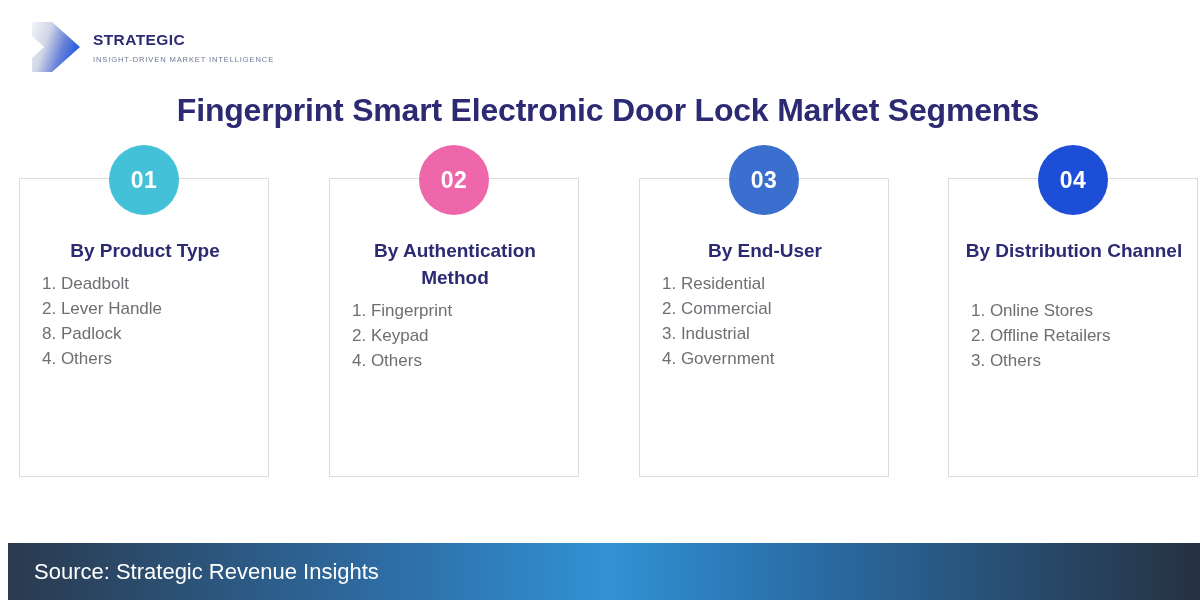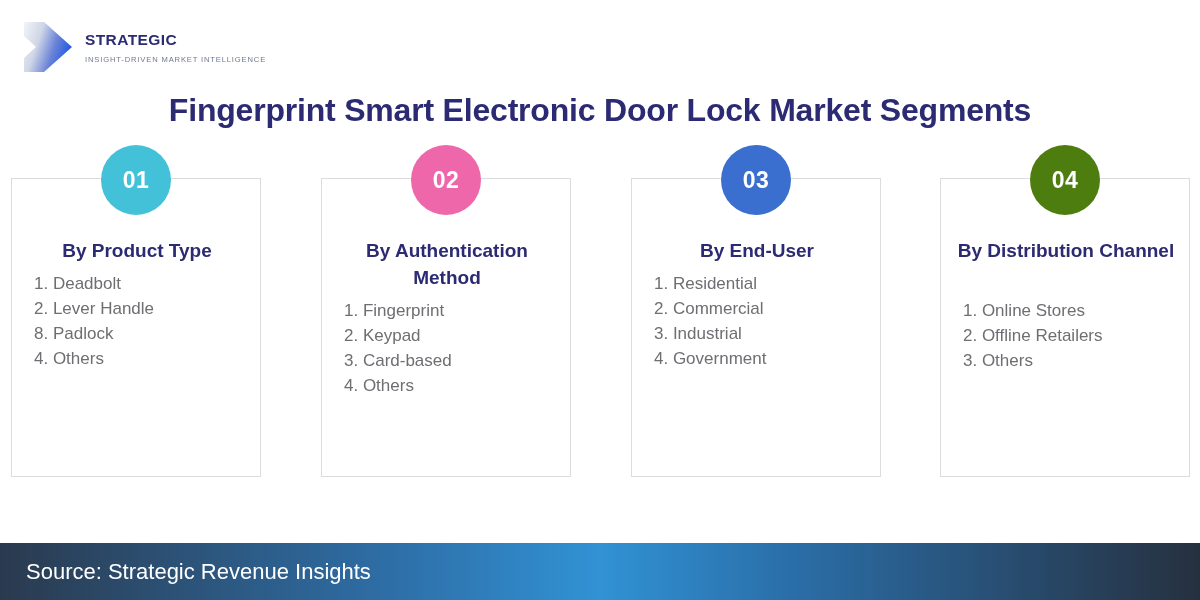--- a/index.html
+++ b/index.html
@@ -2,21 +2,21 @@
 <html><head>
 <meta charset="utf-8">
 <style>
   * { box-sizing: border-box; margin: 0; padding: 0; }
   html, body {
     width: 1200px; height: 600px;
     background: #ffffff;
     font-family: "Liberation Sans", sans-serif;
     overflow: hidden;
   }
-  .page { position: relative; width: 1176px; height: 600px; background: #fff; }
+  .page { position: relative; width: 1176px; height: 600px; background: #fff; margin-left: 8px; }
 
   
   .logo { position: absolute; left: 20px; top: 16px; display: flex; align-items: center; gap: 9px; }
   .logo-mark { width: 56px; height: 62px; flex: none; }
   .logo-text { display: flex; flex-direction: column; justify-content: center; padding-top: 2px; }
   .logo-line1, .logo-line2 {
     font-size: 15.5px; font-weight: 700; color: #2b2a72;
     letter-spacing: 0.4px; line-height: 18px;
   }
   .logo-tag {
@@ -114,38 +114,37 @@
         <li>4. Others</li>
       </ul>
     </div>
 
     <div class="card c2">
       <div class="badge" style="background: rgb(238, 103, 171);">02</div>
       <div class="card-head">By Authentication Method</div>
       <ul class="card-list">
         <li>1. Fingerprint</li>
         <li>2. Keypad</li>
-        <li>3. Card-based</li>
         <li>4. Others</li>
       </ul>
     </div>
 
     <div class="card c3">
       <div class="badge" style="background: rgb(58, 111, 208);">03</div>
       <div class="card-head">By End-User</div>
       <ul class="card-list">
         <li>1. Residential</li>
         <li>2. Commercial</li>
         <li>3. Industrial</li>
         <li>4. Government</li>
       </ul>
     </div>
 
     <div class="card c4">
-      <div class="badge" style="background: #4d7c0f;">04</div>
+      <div class="badge" style="background: #1d4ed8;">04</div>
       <div class="card-head">By Distribution Channel</div>
       <ul class="card-list">
         <li>1. Online Stores</li>
         <li>2. Offline Retailers</li>
         <li>3. Others</li>
       </ul>
     </div>
 
   </div>
 

